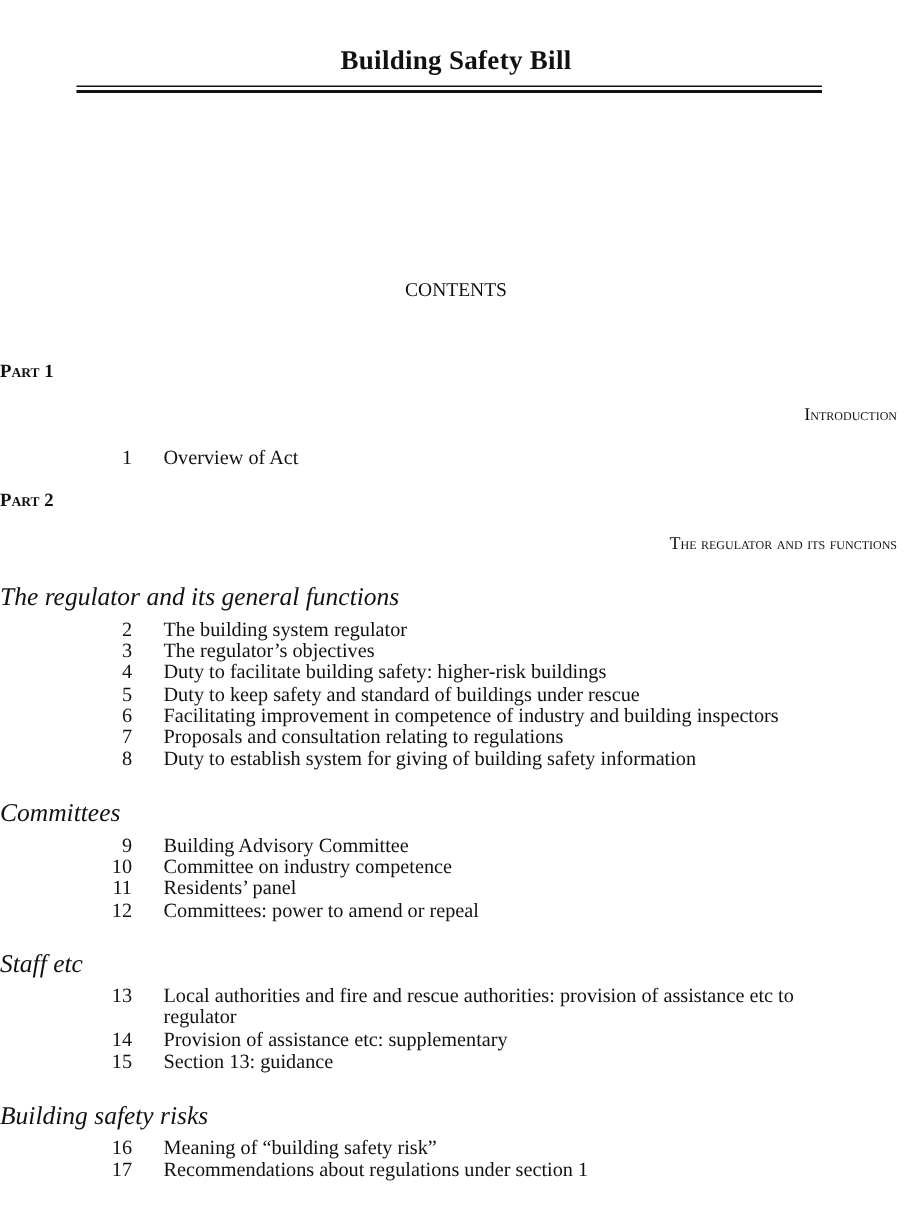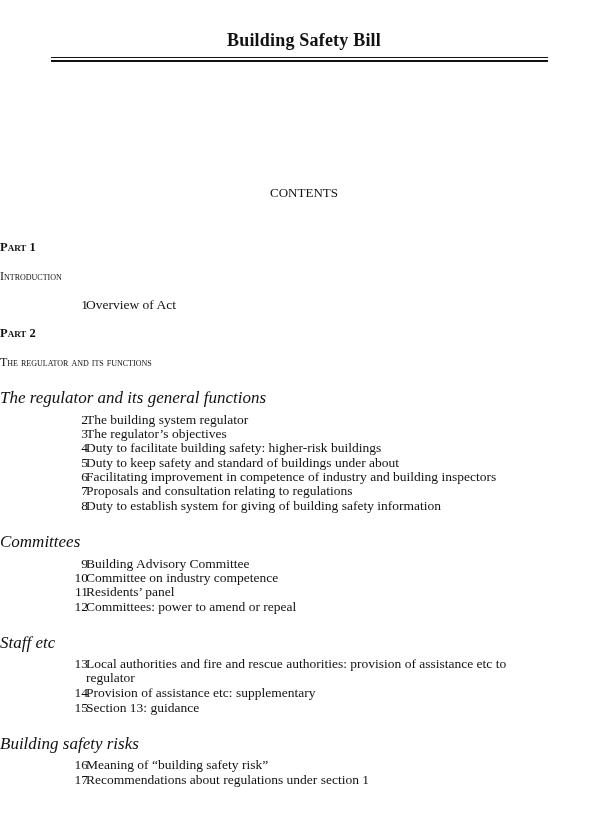--- a/index.html
+++ b/index.html
@@ -61,21 +61,21 @@
       font-family: "Liberation Serif", serif;
       font-weight: bold;
       font-size: 12.5px;
       line-height: 14px;
       font-variant: small-caps;
     }
     .part-title {
       position: absolute;
       left: 0;
       width: 598px;
-      text-align: left;
+      text-align: right;
       font-family: "Liberation Serif", serif;
       font-size: 12px;
       line-height: 14px;
       font-variant: small-caps;
     }
     .group-title {
       position: absolute;
       left: 0;
       width: 598px;
       text-align: left;
@@ -93,21 +93,21 @@
       line-height: 14.4px;
     }
     .entry .num {
       position: absolute;
       left: 0;
       width: 28px;
       text-align: right;
     }
     .entry .text {
       display: block;
-      margin-left: 26px;
+      margin-left: 49px;
     }
   </style>
 </head>
 <body>
 
 <div>
   <div class="bill-title">Building Safety Bill</div>
   <div class="rule-top"></div>
   <div class="rule-bottom"></div>
 
@@ -133,21 +133,21 @@
   <div class="entry" style="top:427px">
     <span class="num">3</span>
     <span class="text">The regulator’s objectives</span>
   </div>
   <div class="entry" style="top:441px">
     <span class="num">4</span>
     <span class="text">Duty to facilitate building safety: higher-risk buildings</span>
   </div>
   <div class="entry" style="top:456px">
     <span class="num">5</span>
-    <span class="text">Duty to keep safety and standard of buildings under about</span>
+    <span class="text">Duty to keep safety and standard of buildings under rescue</span>
   </div>
   <div class="entry" style="top:470px">
     <span class="num">6</span>
     <span class="text">Facilitating improvement in competence of industry and building inspectors</span>
   </div>
   <div class="entry" style="top:484px">
     <span class="num">7</span>
     <span class="text">Proposals and consultation relating to regulations</span>
   </div>
   <div class="entry" style="top:499px">

